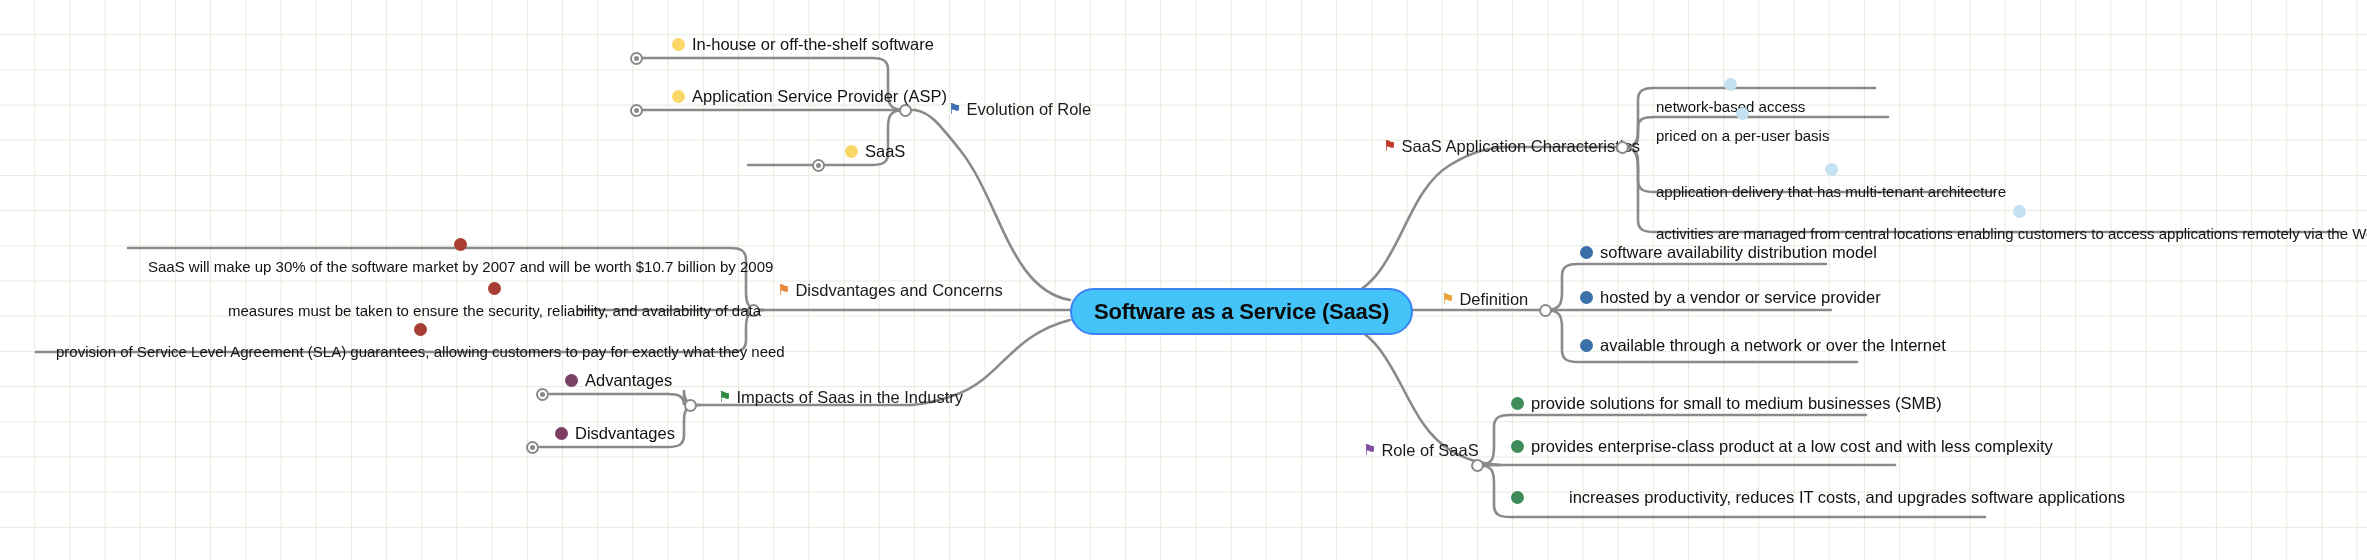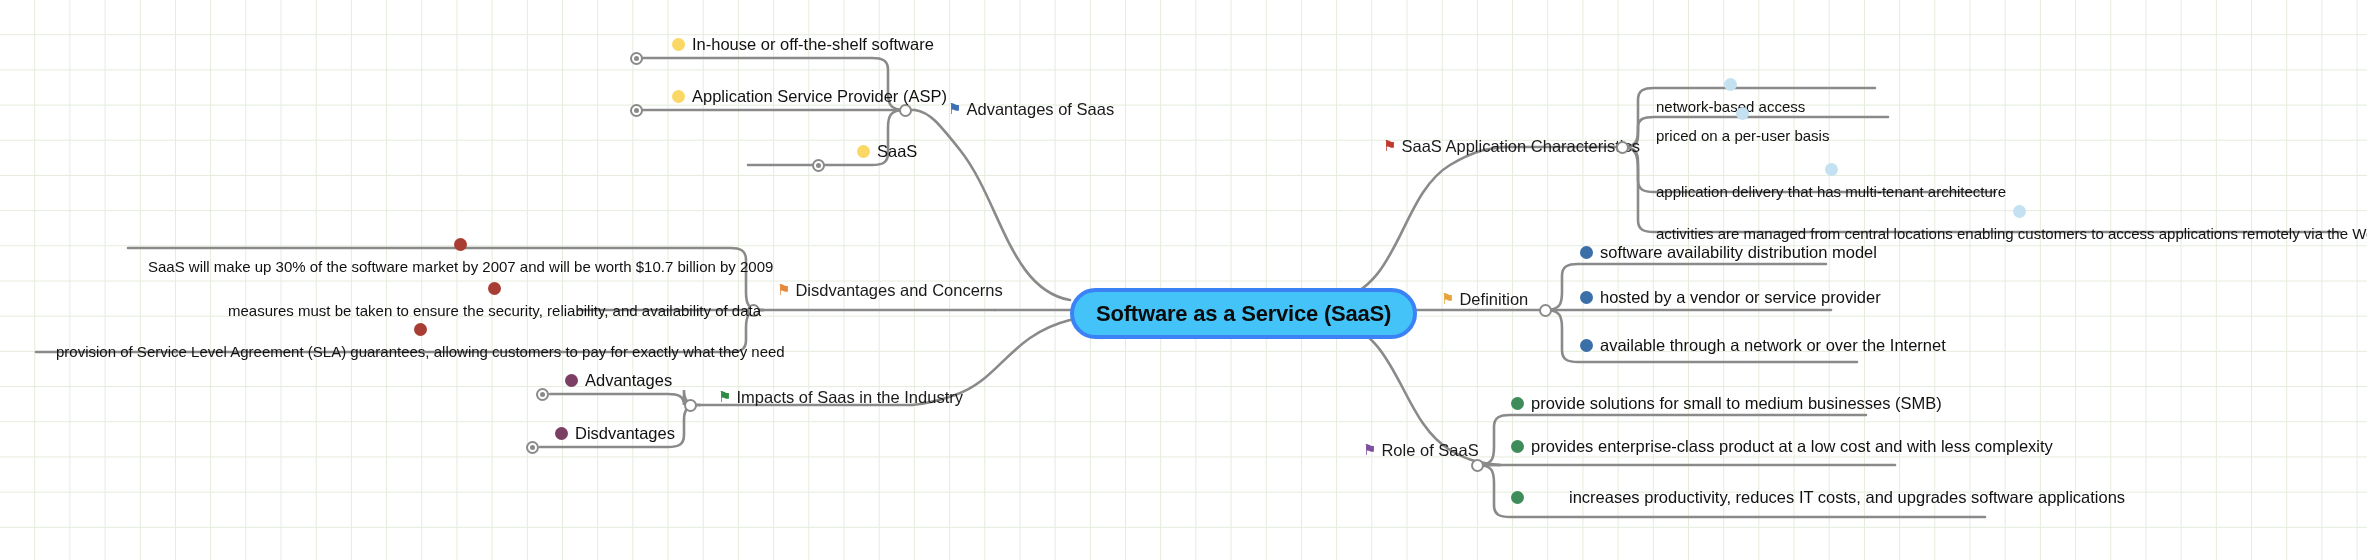--- a/index.html
+++ b/index.html
@@ -14,21 +14,21 @@
     background-position:-1px -1px;
     position:relative;
   }
   #canvas { position:absolute; inset:0; width:2367px; height:560px; }
   #edges { position:absolute; inset:0; width:2367px; height:560px; pointer-events:none; }
 
   
   .root {
     position:absolute;
     background:#44C3F8;
-    border:4px solid #3b82f6;
+    border:2px solid #3b82f6;
     border-radius:26px;
     padding:9px 22px;
     font-size:22px;
     font-weight:bold;
     color:#0b0b0b;
     letter-spacing:-0.2px;
     line-height:1.15;
   }
 
   
@@ -138,37 +138,37 @@
       <path d="M1477,465 C1492,465 1494,459 1494,447 L1494,427 C1494,417 1500,415 1510,415 L1866,415"></path>
       <path d="M1477,465 L1895,465"></path>
       <path d="M1477,465 C1492,465 1494,471 1494,483 L1494,505 C1494,515 1500,517 1510,517 L1985,517"></path>
     </g>
   </svg>
 
   <div class="root" style="left:1070px; top:288px;">Software as a Service (SaaS)</div>
 
   <div class="branch-label" style="left:948px; top:100px;">
     <span class="flag" style="color:#3C6FB5;">⚑</span>
-    <span>Advantages of Saas</span>
+    <span>Evolution of Role</span>
   </div>
   <div class="junction" style="left:899px; top:104px;"></div>
 
   <div class="leaf" style="left:672px; top:35px;">
     <span class="bullet b-yellow"></span>
     <span>In-house or off-the-shelf software</span>
   </div>
   <div class="toggle" style="left:630px; top:52px;"></div>
 
   <div class="leaf" style="left:672px; top:87px;">
     <span class="bullet b-yellow"></span>
     <span>Application Service Provider (ASP)</span>
   </div>
   <div class="toggle" style="left:630px; top:104px;"></div>
 
-  <div class="leaf" style="left:845px; top:142px;padding-left:12px;">
+  <div class="leaf" style="left:845px; top:142px;">
     <span class="bullet b-yellow"></span>
     <span>SaaS</span>
   </div>
   <div class="toggle" style="left:812px; top:159px;"></div>
 
   <div class="branch-label" style="left:777px; top:281px;">
     <span class="flag" style="color:#E8883A;">⚑</span>
     <span>Disdvantages and Concerns</span>
   </div>
   <div class="junction" style="left:747px; top:304px;"></div>

